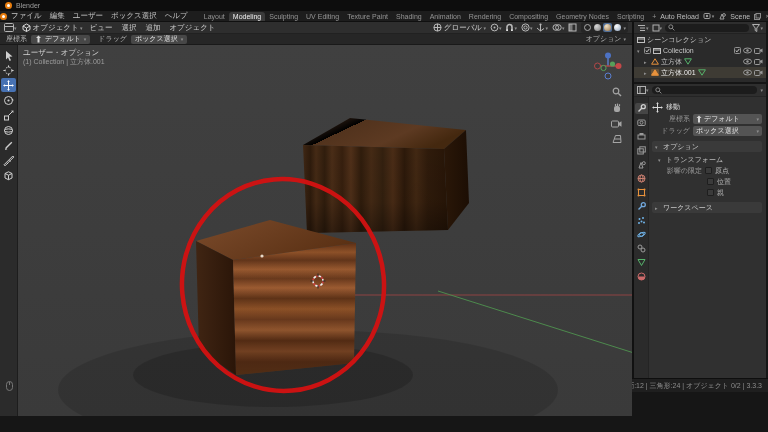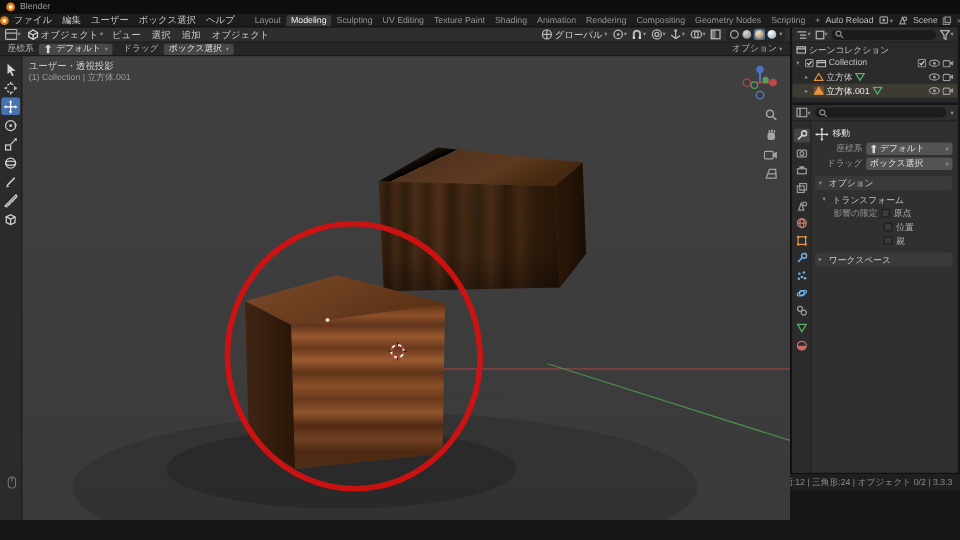--- a/index.html
+++ b/index.html
@@ -416,21 +416,21 @@
               <circle cx="300" cy="236" r="5" fill="none" stroke="#efefef" stroke-width="1.6" stroke-dasharray="2.6 2.6" stroke-dashoffset="2.6"></circle>
               <line x1="300" y1="228.5" x2="300" y2="231.5" stroke="#2a2a2a"></line>
               <line x1="300" y1="240.5" x2="300" y2="243.5" stroke="#2a2a2a"></line>
               <line x1="292.5" y1="236" x2="295.5" y2="236" stroke="#2a2a2a"></line>
               <line x1="304.5" y1="236" x2="307.5" y2="236" stroke="#2a2a2a"></line>
             </g>
 
             <ellipse cx="265" cy="240" rx="101" ry="106" fill="none" stroke="#d21212" stroke-width="4.5" transform="rotate(-5 265 240)" opacity="0.96"></ellipse>
           </svg>
 
-          <div class="vp-label">ユーザー・透視投影</div>
+          <div class="vp-label">ユーザー・オプション</div>
           <div class="vp-context">(1) Collection | 立方体.001</div>
 
           <div class="nav-gizmo">
             <svg width="32" height="32">
               <line x1="16" y1="16" x2="16" y2="7" stroke="#5a7fd0" stroke-width="1.4"></line>
               <circle cx="16" cy="5.5" r="3" fill="#4d72c4"></circle>
               <line x1="16" y1="16" x2="7" y2="16" stroke="#b24848" stroke-width="1.4"></line>
               <circle cx="5.5" cy="16" r="3" fill="#3c3c3c" stroke="#b24848"></circle>
               <line x1="16" y1="16" x2="25" y2="16" stroke="#b24848" stroke-width="1.4"></line>
               <circle cx="26.5" cy="16" r="3" fill="#c44848"></circle>

